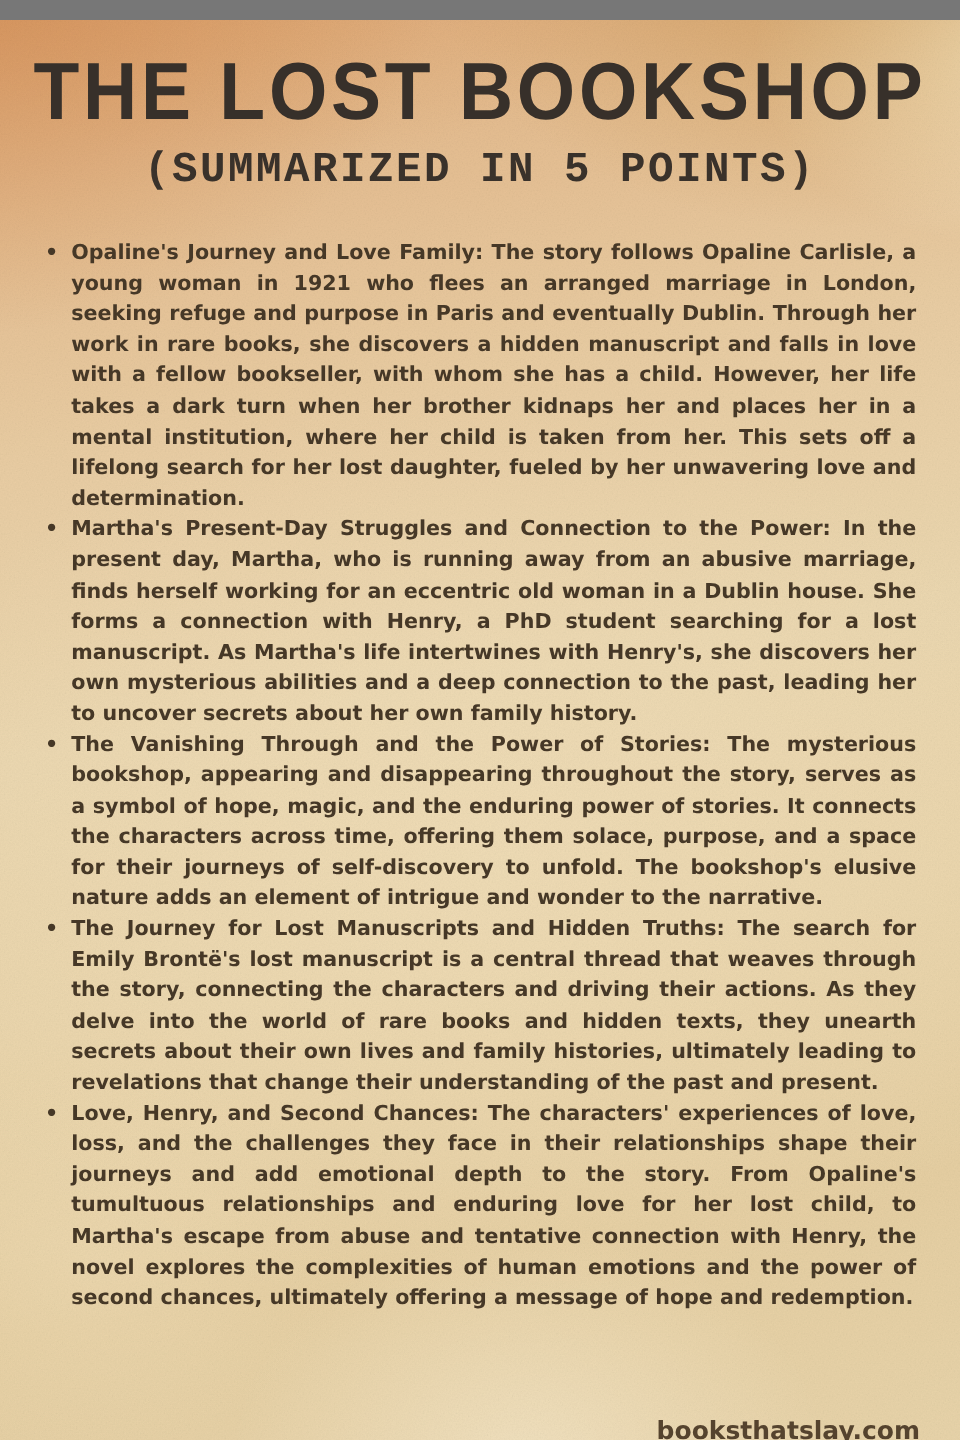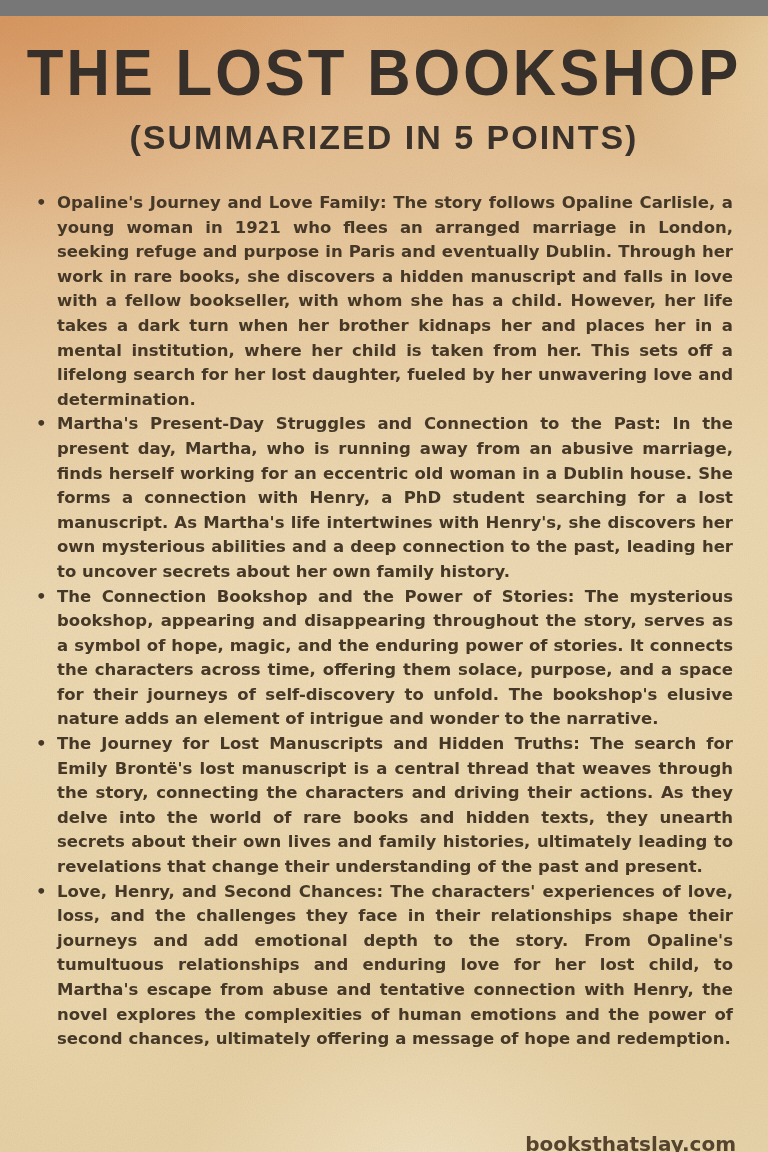--- a/index.html
+++ b/index.html
@@ -30,21 +30,21 @@
     font-size:60px;
     letter-spacing:3px;
     color:#37302a;
     transform:scaleY(1.08);
     transform-origin:top center;
     white-space:nowrap;
   }
   .page-subtitle {
     margin:13px 10px 0;
     text-align:center;
-    font-family:Liberation Sans, sans-serif;
+    font-family:Liberation Mono, monospace;
     font-weight:800;
     font-size:34px;
     letter-spacing:2px;
     color:#3a322b;
     white-space:nowrap;
   }
   .points {
     margin:34px 35px 0 35px;
     padding:0;
     list-style:none;
@@ -89,26 +89,26 @@
   <h2 class="page-subtitle">(SUMMARIZED IN 5 POINTS)</h2>
 
   <ul class="points">
     <li class="point">
       <span class="bullet">•</span>
       <span>Opaline's Journey and Love Family:</span>
       <span>The story follows Opaline Carlisle, a young woman in 1921 who flees an arranged marriage in London, seeking refuge and purpose in Paris and eventually Dublin. Through her work in rare books, she discovers a hidden manuscript and falls in love with a fellow bookseller, with whom she has a child. However, her life takes a dark turn when her brother kidnaps her and places her in a mental institution, where her child is taken from her. This sets off a lifelong search for her lost daughter, fueled by her unwavering love and determination.</span>
     </li>
     <li class="point">
       <span class="bullet">•</span>
-      <span>Martha's Present-Day Struggles and Connection to the Past:</span>
+      <span>Martha's Present-Day Struggles and Connection to the Power:</span>
       <span>In the present day, Martha, who is running away from an abusive marriage, finds herself working for an eccentric old woman in a Dublin house. She forms a connection with Henry, a PhD student searching for a lost manuscript. As Martha's life intertwines with Henry's, she discovers her own mysterious abilities and a deep connection to the past, leading her to uncover secrets about her own family history.</span>
     </li>
     <li class="point">
       <span class="bullet">•</span>
-      <span>The Connection Bookshop and the Power of Stories:</span>
+      <span>The Vanishing Through and the Power of Stories:</span>
       <span>The mysterious bookshop, appearing and disappearing throughout the story, serves as a symbol of hope, magic, and the enduring power of stories. It connects the characters across time, offering them solace, purpose, and a space for their journeys of self-discovery to unfold. The bookshop's elusive nature adds an element of intrigue and wonder to the narrative.</span>
     </li>
     <li class="point">
       <span class="bullet">•</span>
       <span>The Journey for Lost Manuscripts and Hidden Truths:</span>
       <span>The search for Emily Brontë's lost manuscript is a central thread that weaves through the story, connecting the characters and driving their actions. As they delve into the world of rare books and hidden texts, they unearth secrets about their own lives and family histories, ultimately leading to revelations that change their understanding of the past and present.</span>
     </li>
     <li class="point">
       <span class="bullet">•</span>
       <span>Love, Henry, and Second Chances:</span>

